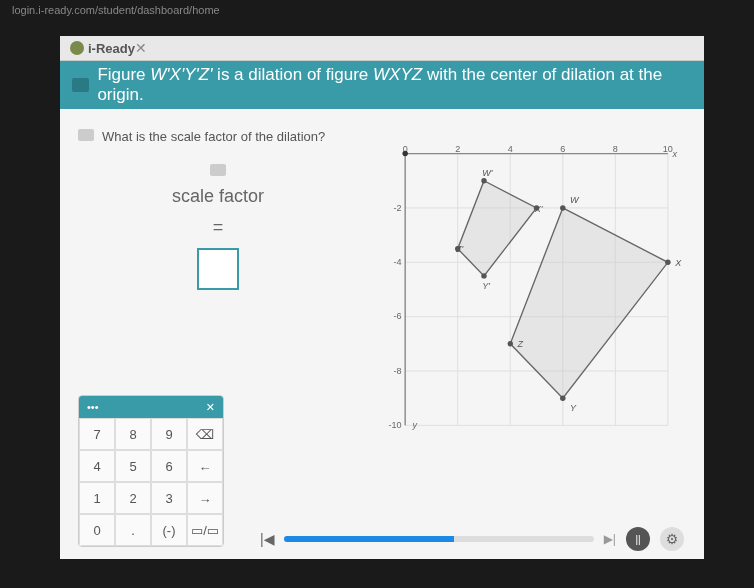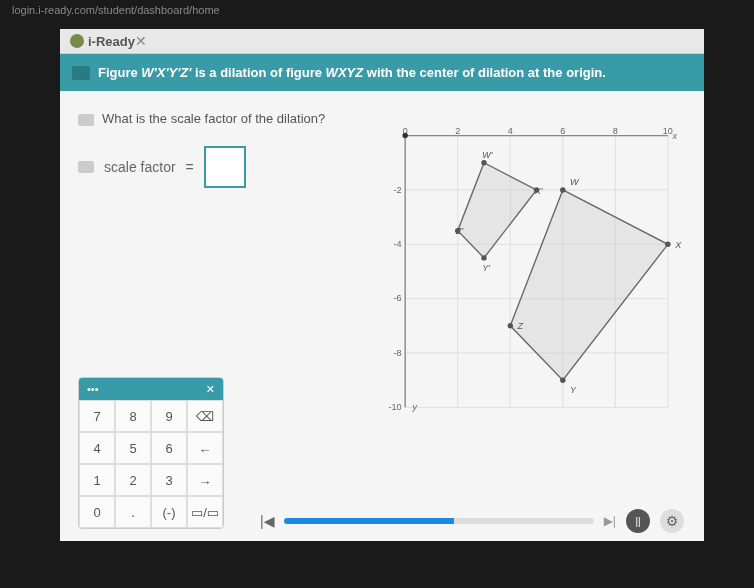--- a/index.html
+++ b/index.html
@@ -1,30 +1,30 @@
 <!DOCTYPE html>
 <html><head>
   <meta charset="utf-8">
   <style>
     * { margin: 0; padding: 0; box-sizing: border-box; }
     body { background: #1a1a1a; font-family: Arial, sans-serif; width: 754px; height: 588px; overflow: hidden; }
     .url-bar { color: #888; font-size: 11px; padding: 4px 12px; }
-    .app-frame { background: #14b8a6; margin: 9px 50px 0 60px; height: 438px; border-radius: 4px 4px 0 0; position: relative; }
+    .app-frame { background: #14b8a6; margin: 16px 50px 0 60px; height: 438px; border-radius: 4px 4px 0 0; position: relative; }
     .header-bar { display: flex; align-items: center; background: #e8e8e8; padding: 4px 10px; border-bottom: 1px solid #ccc; }
     .logo { display: flex; align-items: center; gap: 4px; font-weight: bold; color: #555; font-size: 13px; }
     .logo-icon { width: 14px; height: 14px; background: #7a8a4a; border-radius: 50%; }
     .breadcrumb { flex: 1; text-align: center; font-size: 11px; color: #666; }
     .close-x { color: #888; cursor: pointer; font-size: 14px; }
-    .title-bar { background: #3a9ba8; color: white; padding: 11px 12px; font-size: 13px; display: flex; align-items: center; gap: 8px; font-weight: bold; }
+    .title-bar { background: #3a9ba8; color: white; padding: 4px 12px; font-size: 17px; display: flex; align-items: center; gap: 8px; }
     .speaker-icon { width: 18px; height: 14px; background: #2a7a85; border-radius: 2px; display: inline-block; position: relative; }
     .content { background: #f5f5f5; padding: 20px 18px; height: 450px; display: flex; gap: 20px; position: relative; }
     .left-col { flex: 0 0 280px; }
-    .question { font-size: 13px; color: #555; margin-bottom: 20px; display: flex; align-items: flex-end; gap: 8px; }
+    .question { font-size: 13px; color: #555; margin-bottom: 20px; display: flex; align-items: flex-start; gap: 8px; }
     .sm-speaker { width: 16px; height: 12px; background: #ccc; border-radius: 2px; display: inline-block; }
-    .sf-row { display: flex; align-items: center; gap: 10px; font-size: 14px; color: #666; }
+    .sf-row { display: flex; align-items: center; gap: 10px; font-size: 18px; color: #666; flex-direction: column; }
     .sf-input { width: 42px; height: 42px; border: 2px solid #3a9ba8; background: white; }
     .keypad { position: absolute; bottom: 12px; left: 18px; background: white; border: 1px solid #ccc; border-radius: 4px; overflow: hidden; }
     .kp-header { background: #3a9ba8; height: 22px; display: flex; justify-content: space-between; align-items: center; padding: 0 8px; color: white; font-size: 11px; }
     .kp-grid { display: grid; grid-template-columns: repeat(4, 36px); }
     .kp-btn { height: 32px; border: 1px solid #ddd; background: #fafafa; display: flex; align-items: center; justify-content: center; font-size: 13px; color: #555; cursor: pointer; }
     .graph { flex: 1; position: relative; height: 330px; }
     .graph svg { width: 100%; height: 100%; }
     .axis-label { font-size: 10px; fill: #666; }
     .point-label { font-size: 10px; fill: #555; font-style: italic; }
     .grid-line { stroke: #ddd; stroke-width: 1; }

